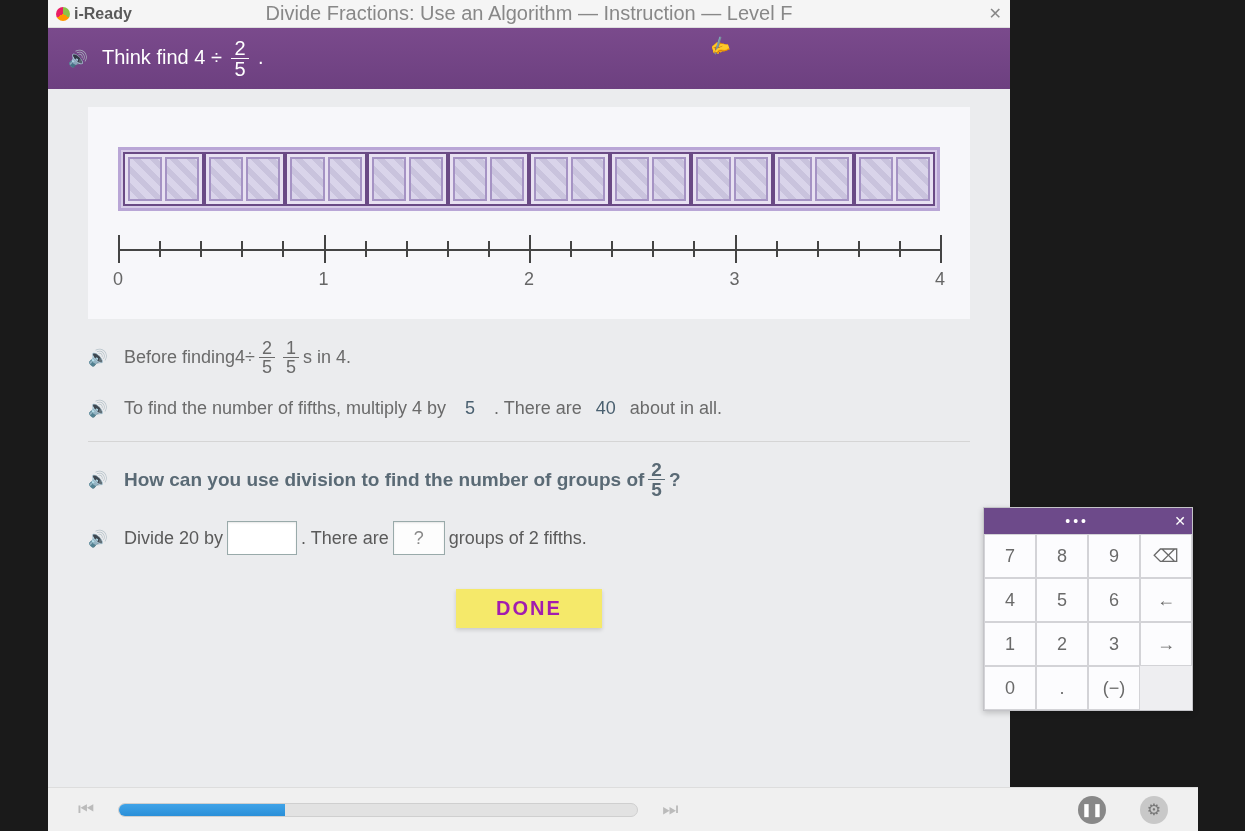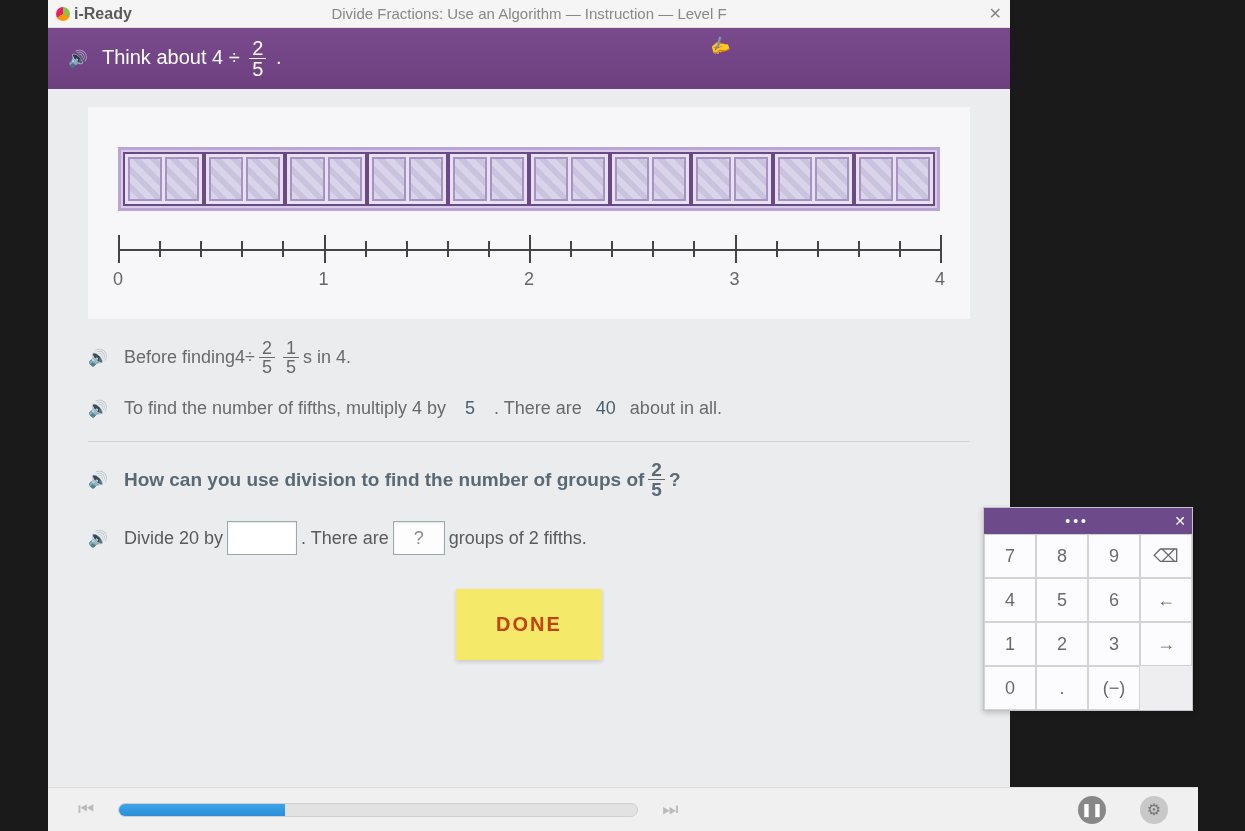--- a/index.html
+++ b/index.html
@@ -21,21 +21,21 @@
     height: 28px;
     background: #f5f5f5;
     display: flex;
     align-items: center;
     padding: 0 8px;
     position: relative;
     border-bottom: 1px solid #ddd;
   }
   .logo { display:flex; align-items:center; font-weight:bold; color:#5a5a5a; font-size:16px; }
   .logo-dot { width:14px; height:14px; border-radius:50%; background: conic-gradient(#8bc34a 0 120deg,#ff9800 120deg 240deg,#e91e63 240deg 360deg); margin-right:4px;}
-  .title-text { position:absolute; left:0; right:0; text-align:center; color:#888; font-size:15px; }
+  .title-text { position:absolute; left:0; right:0; text-align:center; color:#888; font-size:20px; }
   .title-close { margin-left:auto; color:#888; font-size:16px; cursor:pointer; z-index:2;}
   .instruction-bar {
     background: linear-gradient(#7a4a8c,#6d4080);
     color: #fff;
     padding: 10px 20px;
     display: flex;
     align-items: center;
     font-size: 20px;
     min-height: 60px;
   }
@@ -88,23 +88,23 @@
     border:1px solid #9aa; background:#fff;
     vertical-align:middle; margin:0 4px;
     box-shadow: inset 0 1px 2px rgba(0,0,0,.1);
   }
   .input-box.locked {
     width:52px; text-align:center; line-height:32px; color:#888;
     background:#fdfdfd;
   }
   .done-btn {
     display:block; margin: 34px auto 0 auto;
-    background:#f5e96a; color:#c2410c;
+    background:#f5e96a; color:#a21caf;
     font-weight:bold; font-size:20px; letter-spacing:2px;
-    padding: 24px 40px; border:none;
+    padding: 8px 40px; border:none;
     box-shadow: 0 2px 4px rgba(0,0,0,.15);
     cursor:pointer;
   }
   .keypad {
     position:absolute; right:52px; bottom:120px;
     width:210px;
     background:#eeeef1;
     border:1px solid #c4c4c8;
     box-shadow:0 2px 6px rgba(0,0,0,.2);
     font-size:18px;
@@ -142,21 +142,21 @@
       <span class="logo-dot"></span>
       <span>i-Ready</span>
     </span>
     <span class="title-text">Divide Fractions: Use an Algorithm — Instruction — Level F</span>
     <span class="title-close">✕</span>
   </div>
 
   <div class="instruction-bar">
     <span class="audio-icon">🔊</span>
     <span>
-      <span>Think about </span>
+      <span>Think find </span>
       <span>4</span>
       <span> ÷ </span>
       <span class="fraction">
         <span class="num">2</span>
         <span class="den">5</span>
       </span>
       <span>.</span>
     </span>
     <span class="cursor-glyph">✍</span>
   </div>

